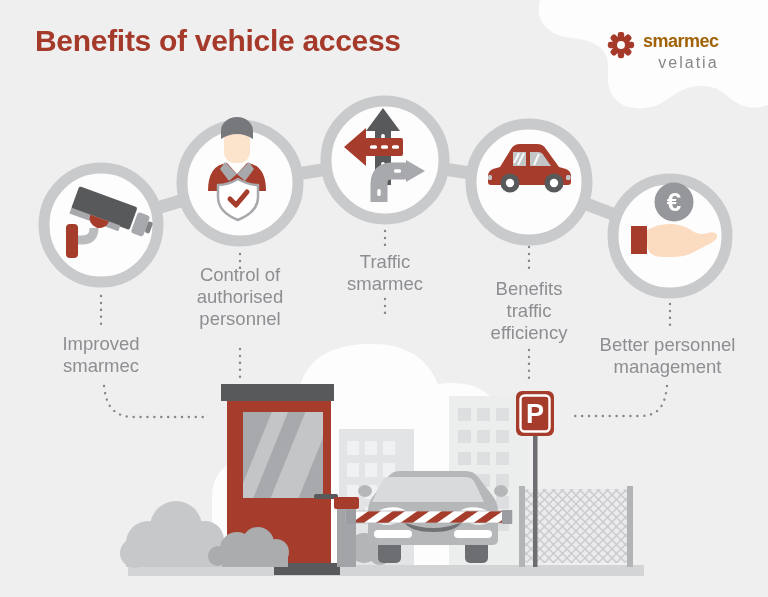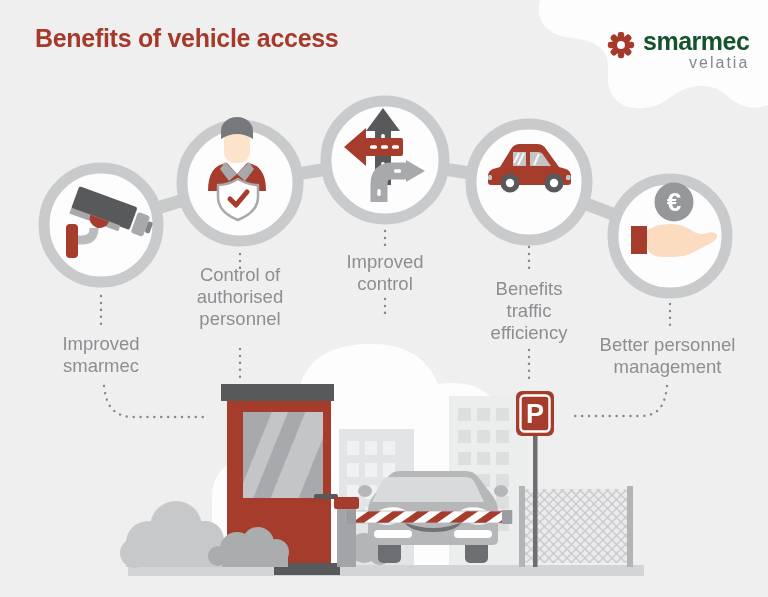--- a/index.html
+++ b/index.html
@@ -3,25 +3,25 @@
 <meta charset="utf-8">
 <style>
   html,body{margin:0;padding:0;background:#e2e2e2;}
   .canvas{
     position:relative;width:768px;height:597px;overflow:hidden;
     background:#efeff0;font-family:"Liberation Sans",sans-serif;
   }
   .scene-svg{position:absolute;left:0;top:0;width:768px;height:597px;}
   .title{
     position:absolute;left:35px;top:24px;margin:0;
-    font-size:25px;font-weight:bold;color:#a53a2b;letter-spacing:-0.3px;
+    font-size:30px;font-weight:bold;color:#a53a2b;letter-spacing:-0.3px;
   }
   .logo{position:absolute;left:606px;top:27px;display:flex;gap:7px;}
   .logo .gear{width:30px;height:30px;margin-top:3px;}
-  .logo .brand{font-size:25px;font-weight:bold;color:#14532d;line-height:28px;letter-spacing:-0.5px;}
+  .logo .brand{font-size:18px;font-weight:bold;color:#a16207;line-height:28px;letter-spacing:-0.5px;}
   .logo .sub{font-size:16px;color:#85878a;letter-spacing:2px;text-align:right;margin-top:-1px;}
   .benefit-label{
     position:absolute;text-align:center;font-size:18.5px;line-height:22px;color:#8c8e91;
   }
   .l1{left:41px;top:333px;width:120px;}
   .l2{left:180px;top:264px;width:120px;}
   .l3{left:335px;top:251px;width:100px;}
   .l4{left:474px;top:278px;width:110px;}
   .l5{left:580px;top:334px;width:175px;}
 </style>
@@ -239,17 +239,17 @@
     <circle r="4.2" fill="#fdfdfe"></circle>
   </svg>
   <div class="logo-text">
     <div class="brand">smarmec</div>
     <div class="sub">velatia</div>
   </div>
 </div>
 
 <div class="benefit-label l1">Improved smarmec</div>
 <div class="benefit-label l2">Control of authorised personnel</div>
-<div class="benefit-label l3">Improved control</div>
+<div class="benefit-label l3">Traffic smarmec</div>
 <div class="benefit-label l4">Benefits traffic efficiency</div>
 <div class="benefit-label l5">Better personnel management</div>
 
 </div>
 
 </body></html>

